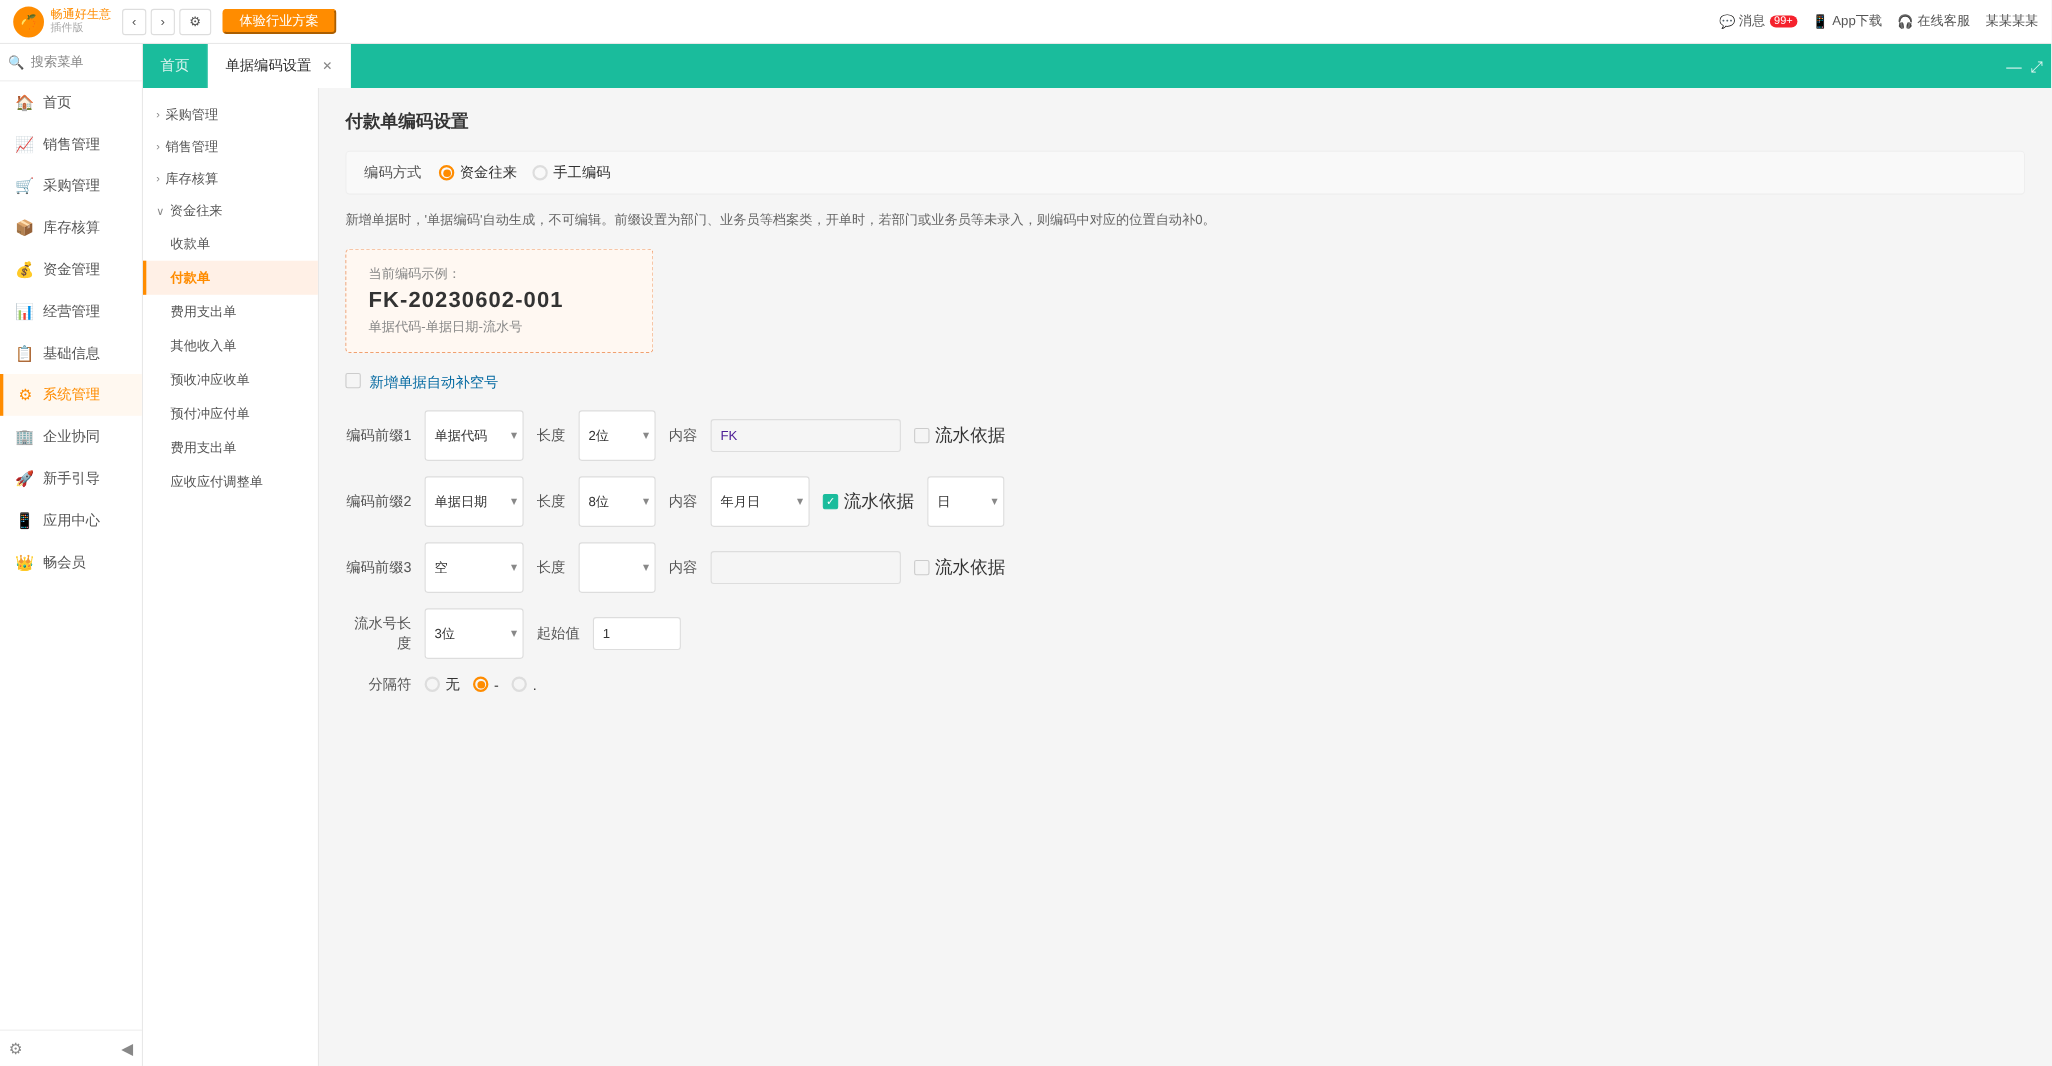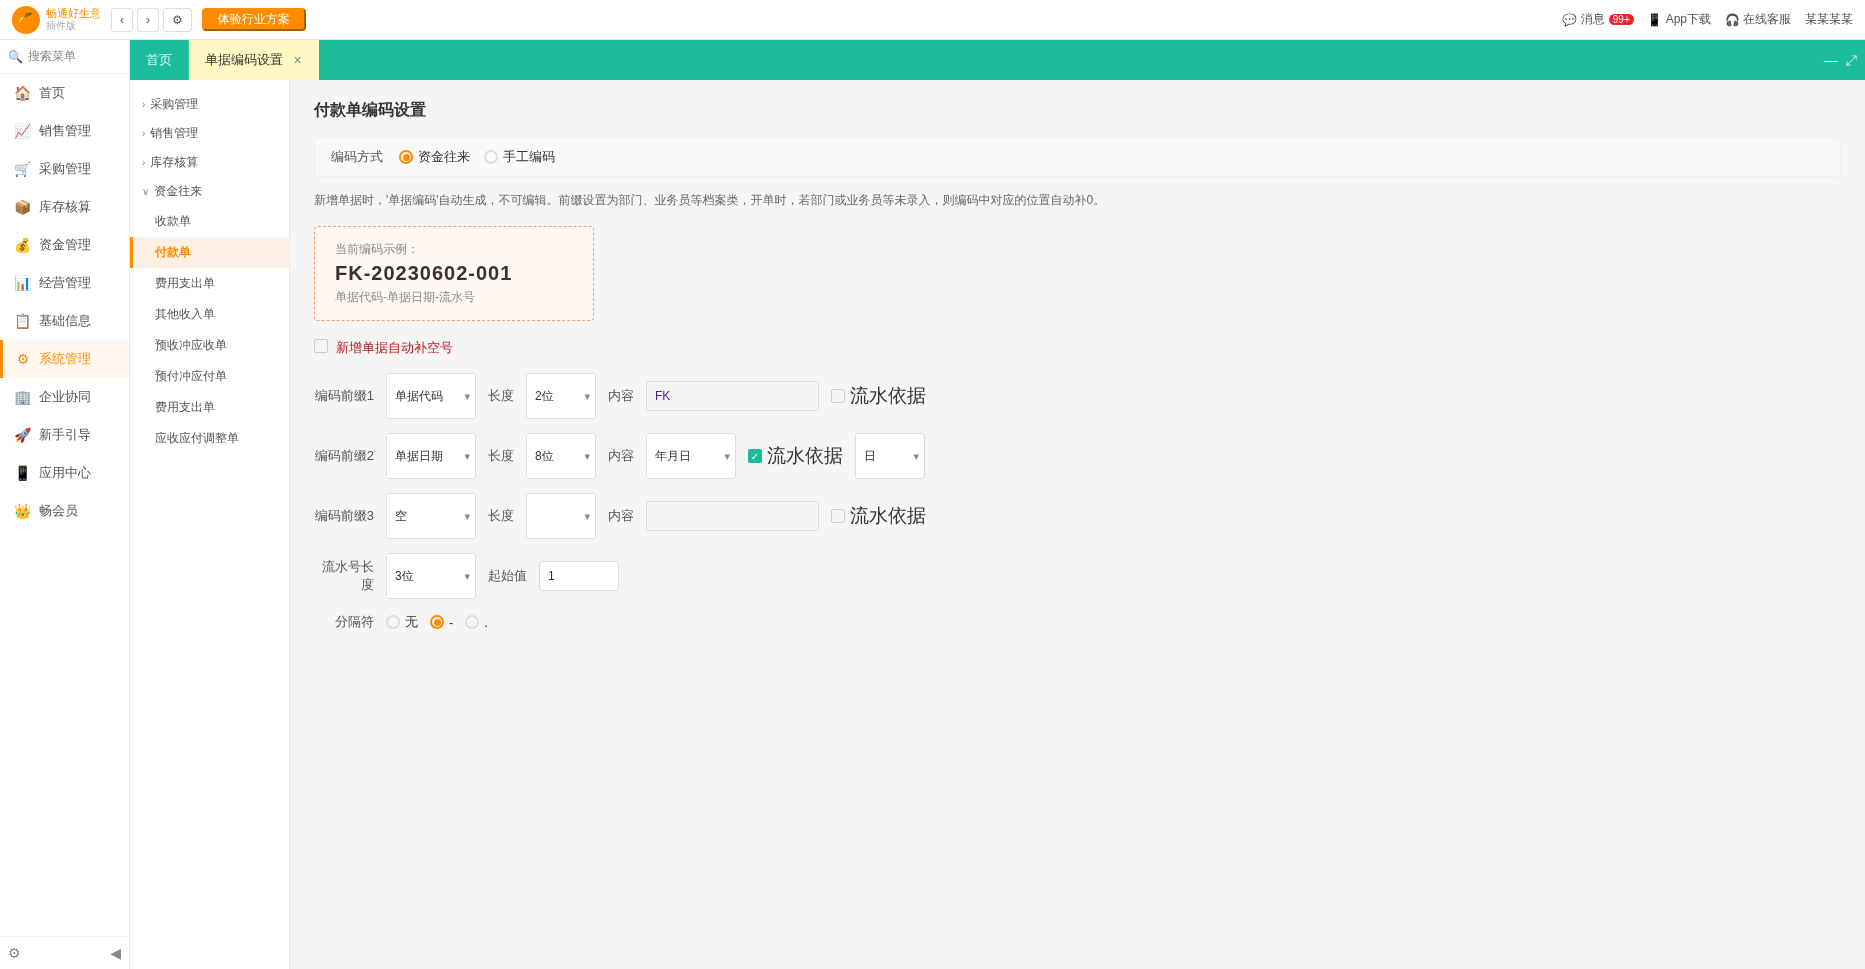--- a/index.html
+++ b/index.html
@@ -29,21 +29,21 @@
     .sidebar-icon { width: 16px; height: 16px; display: flex; align-items: center; justify-content: center; font-size: 14px; }
     .sidebar-bottom { margin-top: auto; border-top: 1px solid #eee; padding: 8px; display: flex; justify-content: space-between; }
     .sidebar-bottom-btn { color: #888; cursor: pointer; font-size: 14px; }
 
     
     .content-area { flex: 1; display: flex; flex-direction: column; overflow: hidden; }
 
     
     .tab-bar { height: 40px; background: #1abc9c; display: flex; align-items: center; padding: 0 0; flex-shrink: 0; }
     .tab-item { display: flex; align-items: center; gap: 6px; padding: 0 16px; height: 100%; cursor: pointer; color: rgba(255,255,255,0.85); font-size: 13px; border-right: 1px solid rgba(255,255,255,0.2); }
-    .tab-item.active { background: #fef9c3; color: #333; }
+    .tab-item.active { background: #ffffff; color: #333; }
     .tab-close { font-size: 11px; color: #888; margin-left: 4px; }
     .tab-bar-actions { margin-left: auto; display: flex; align-items: center; padding-right: 8px; gap: 8px; }
     .tab-bar-action { color: rgba(255,255,255,0.85); cursor: pointer; font-size: 14px; }
 
     
     .sub-layout { display: flex; flex: 1; overflow: hidden; }
     .sub-sidebar { width: 160px; background: #fff; border-right: 1px solid #e8e8e8; flex-shrink: 0; overflow-y: auto; padding: 10px 0; }
     .sub-menu-group { }
     .sub-menu-group-title { display: flex; align-items: center; gap: 5px; padding: 6px 12px; color: #555; font-size: 12px; cursor: pointer; }
     .chevron { display: inline-block; font-size: 10px; color: #888; }
@@ -66,33 +66,33 @@
     
     .info-text { font-size: 12px; color: #666; margin-bottom: 16px; line-height: 1.6; }
 
     
     .code-preview { background: #fff8f2; border: 1px dashed #f0a070; border-radius: 4px; padding: 14px 20px; display: inline-block; margin-bottom: 18px; min-width: 280px; }
     .code-preview-label { font-size: 12px; color: #888; margin-bottom: 4px; }
     .code-preview-value { font-size: 20px; font-weight: bold; color: #333; letter-spacing: 1px; }
     .code-preview-sub { font-size: 12px; color: #888; margin-top: 4px; }
 
     
-    .auto-fill-row { display: flex; align-items: flex-start; gap: 8px; margin-bottom: 16px; font-size: 13px; color: #b91c1c; }
+    .auto-fill-row { display: flex; align-items: flex-start; gap: 8px; margin-bottom: 16px; font-size: 13px; color: #0369a1; }
     .checkbox-box { width: 14px; height: 14px; border: 1px solid #ccc; border-radius: 2px; cursor: pointer; display: flex; align-items: center; justify-content: center; }
 
     
     .form-row { display: flex; align-items: center; gap: 12px; margin-bottom: 14px; flex-wrap: wrap; }
     .form-label { color: #555; font-size: 13px; width: 60px; text-align: right; flex-shrink: 0; }
     .form-select { height: 46px; border: 1px solid #ddd; border-radius: 3px; background: #fff; padding: 0 24px 0 8px; font-size: 12px; color: #333; appearance: none; -webkit-appearance: none; position: relative; cursor: pointer; min-width: 90px; }
     .select-wrapper { position: relative; display: inline-block; }
     .select-wrapper::after { content: '▾'; position: absolute; right: 6px; top: 50%; transform: translateY(-50%); pointer-events: none; font-size: 11px; color: #888; }
     .form-input { height: 30px; border: 1px solid #ddd; border-radius: 3px; background: #fff; padding: 0 8px; font-size: 12px; color: #333; min-width: 60px; }
     .form-input[readonly] { background: #f5f5f5; color: #4c1d95; }
     .form-content-label { color: #555; font-size: 13px; }
-    .checkbox-label { display: flex; align-items: center; gap: 5px; font-size: 19px; color: #333; cursor: pointer; }
+    .checkbox-label { display: flex; align-items: center; gap: 5px; font-size: 16px; color: #333; cursor: pointer; }
     .checkbox-checked { width: 14px; height: 14px; background: #1abc9c; border: 1px solid #1abc9c; border-radius: 2px; display: flex; align-items: center; justify-content: center; }
     .checkbox-checked::after { content: '✓'; color: #fff; font-size: 10px; }
     .checkbox-empty { width: 14px; height: 14px; border: 1px solid #ccc; border-radius: 2px; }
 
     
     .separator-row { display: flex; align-items: center; gap: 12px; margin-bottom: 12px; }
     .sep-option { display: flex; align-items: center; gap: 5px; font-size: 13px; cursor: pointer; color: #333; }
     .sep-radio { width: 14px; height: 14px; border-radius: 50%; border: 2px solid #ddd; display: flex; align-items: center; justify-content: center; }
     .sep-radio.checked { border-color: #ff8c00; }
     .sep-dot { width: 7px; height: 7px; border-radius: 50%; background: #ff8c00; }

